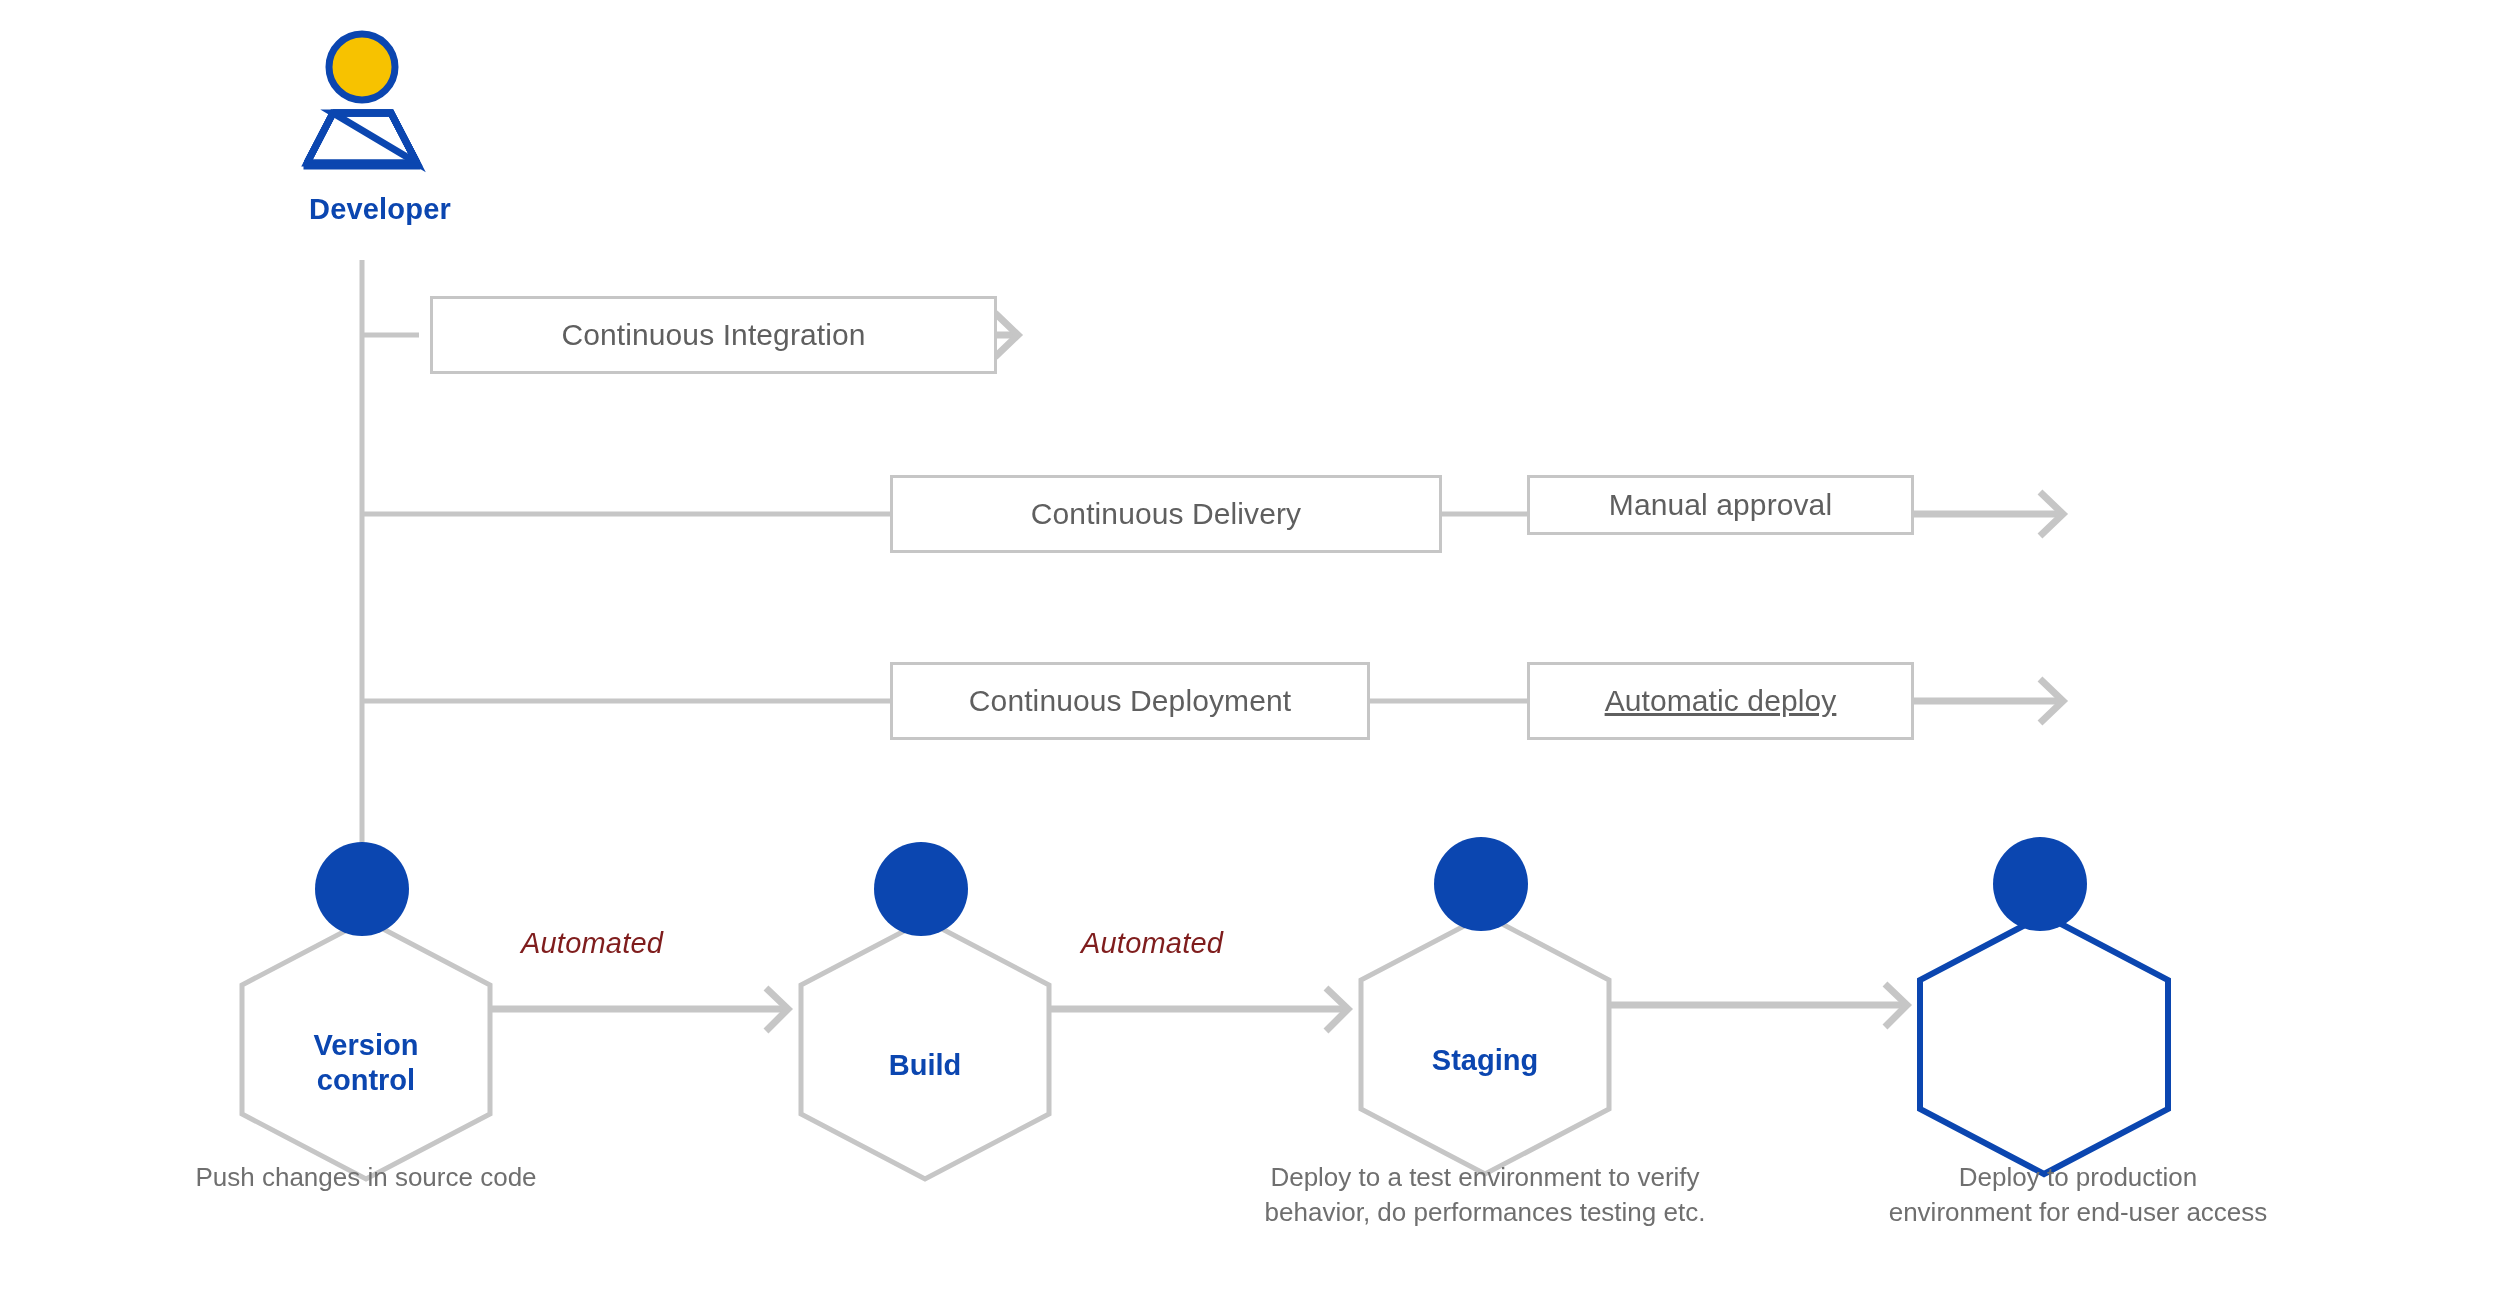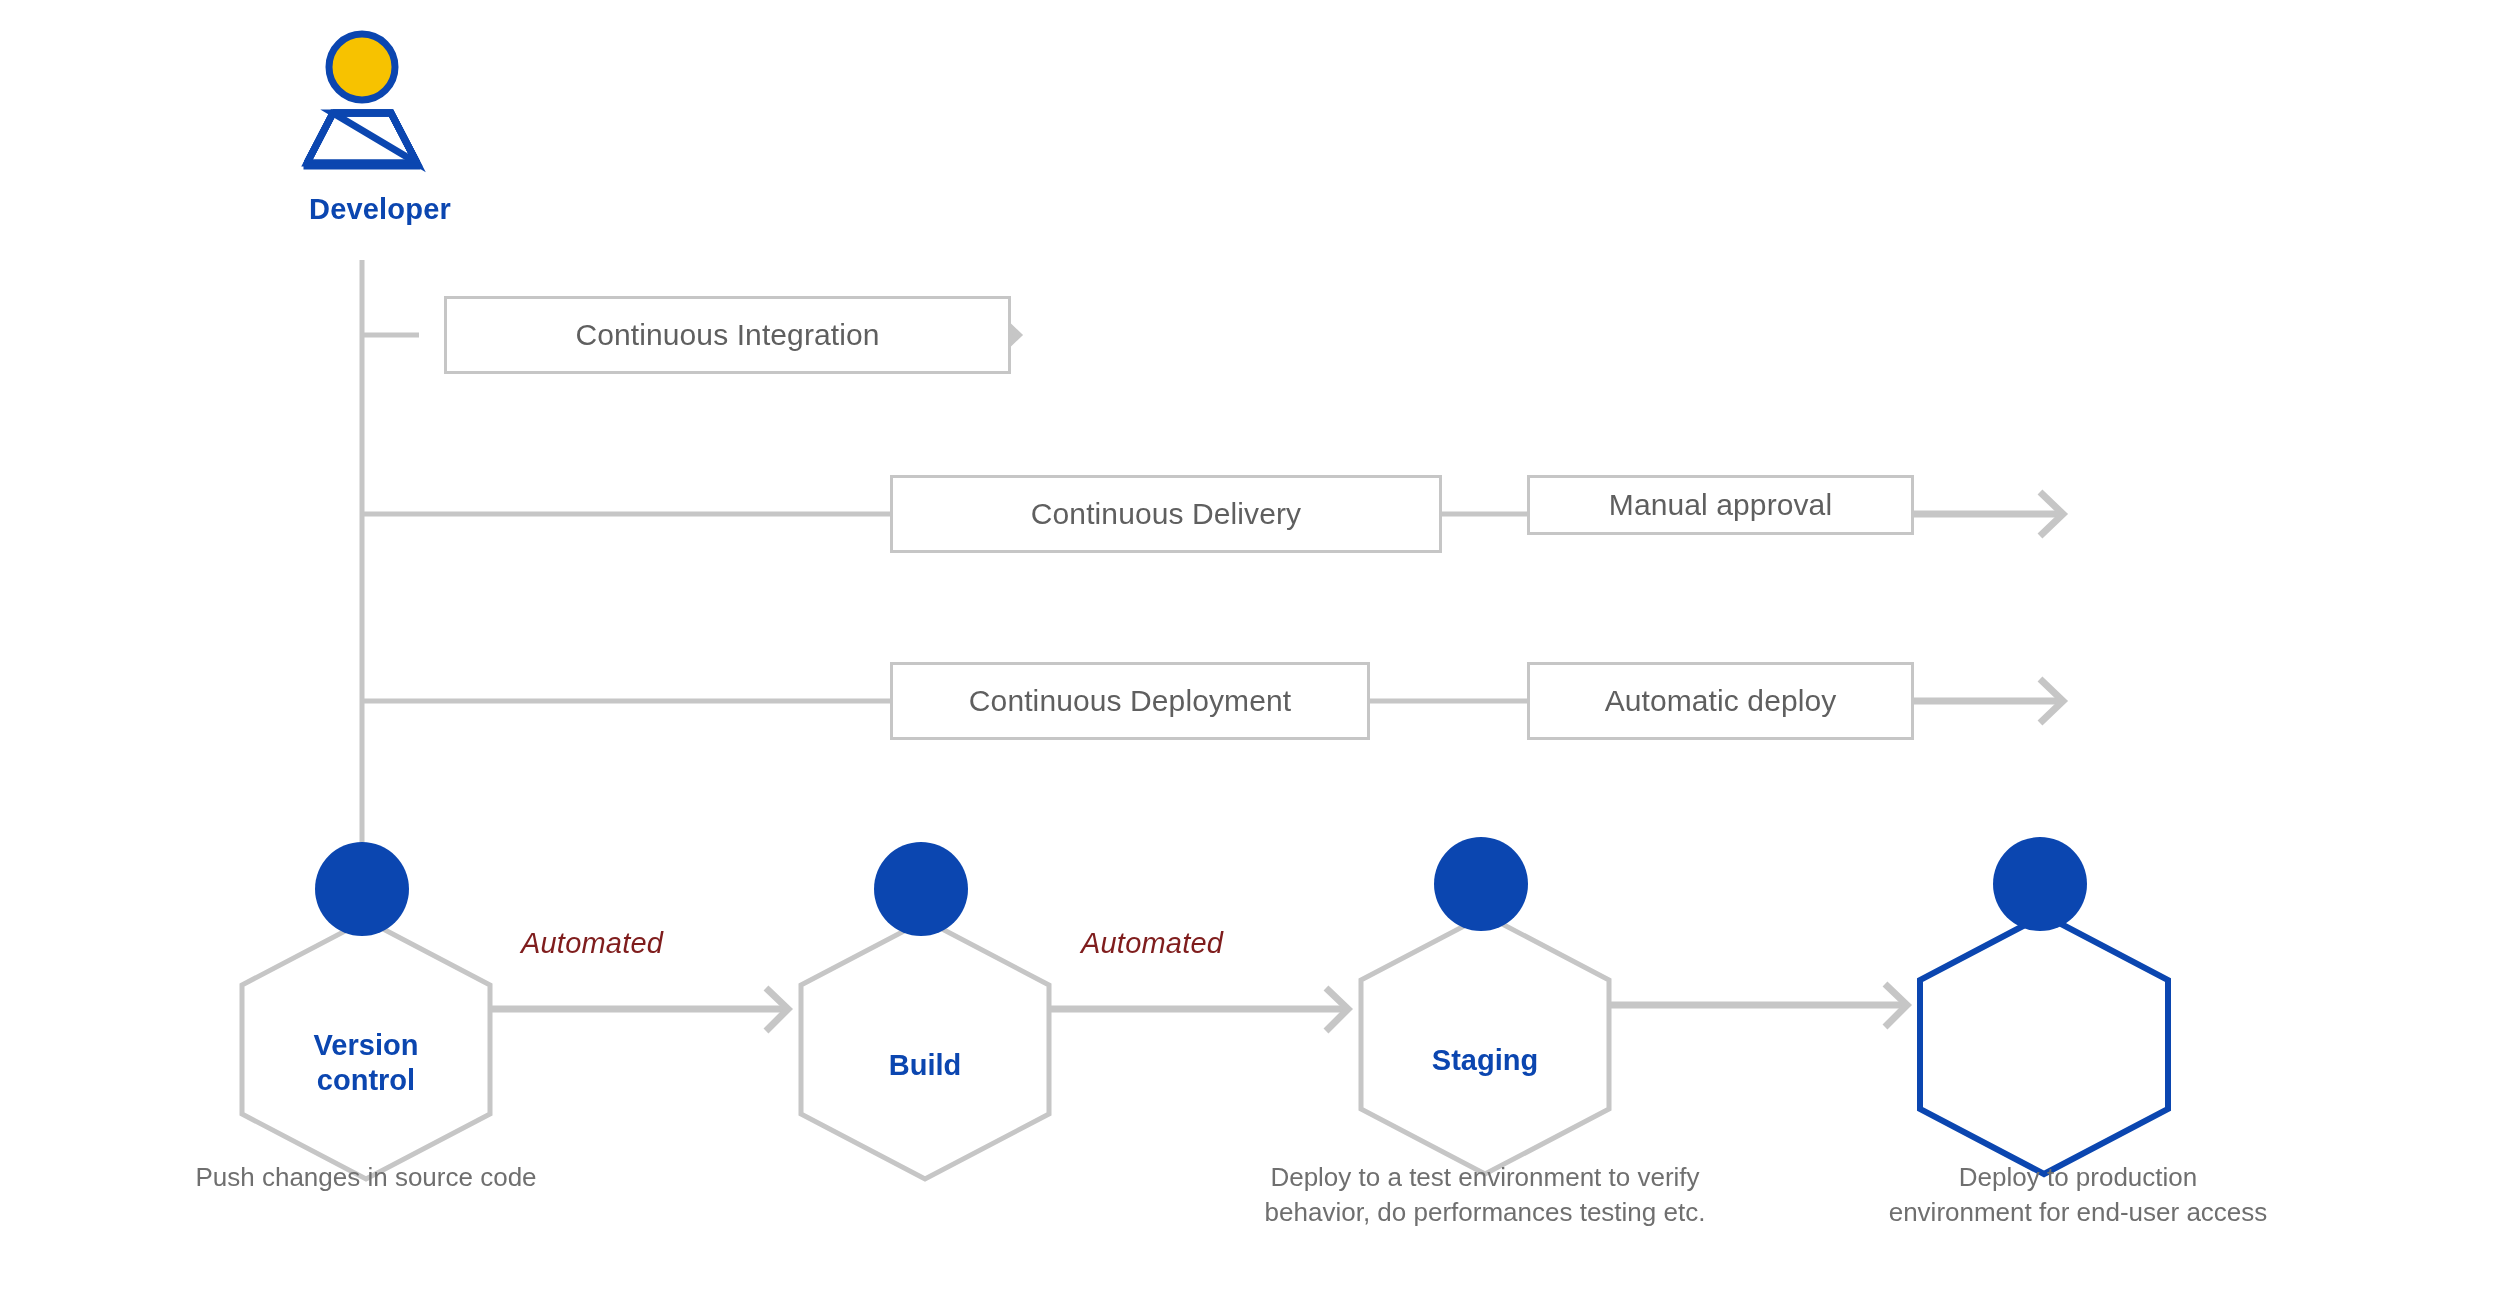--- a/index.html
+++ b/index.html
@@ -44,25 +44,25 @@
     border: 3px solid #c6c6c6;
     background: #ffffff;
     display: flex;
     align-items: center;
     justify-content: center;
     color: #5f5f5f;
     font-size: 30px;
     font-weight: normal;
     letter-spacing: 0.1px;
   }
-  #box-ci      { left: 444px;  top: 296px; width: 567px; height: 78px; }
+  #box-ci      { left: 430px;  top: 296px; width: 567px; height: 78px; }
   #box-cd      { left: 890px;  top: 475px; width: 552px; height: 78px; }
   #box-approve { left: 1527px; top: 475px; width: 387px; height: 60px; }
   #box-cdep    { left: 890px;  top: 662px; width: 480px; height: 78px; }
-  #box-autodep { left: 1527px; top: 662px; width: 387px; height: 78px; }
+  #box-autodep { left: 1527px; top: 662px; width: 387px; height: 78px; text-decoration: underline; }
 
   
   .hex-node {
     position: absolute;
     width: 248px;
     height: 258px;
   }
   .hex-title {
     position: absolute;
     left: 0;

